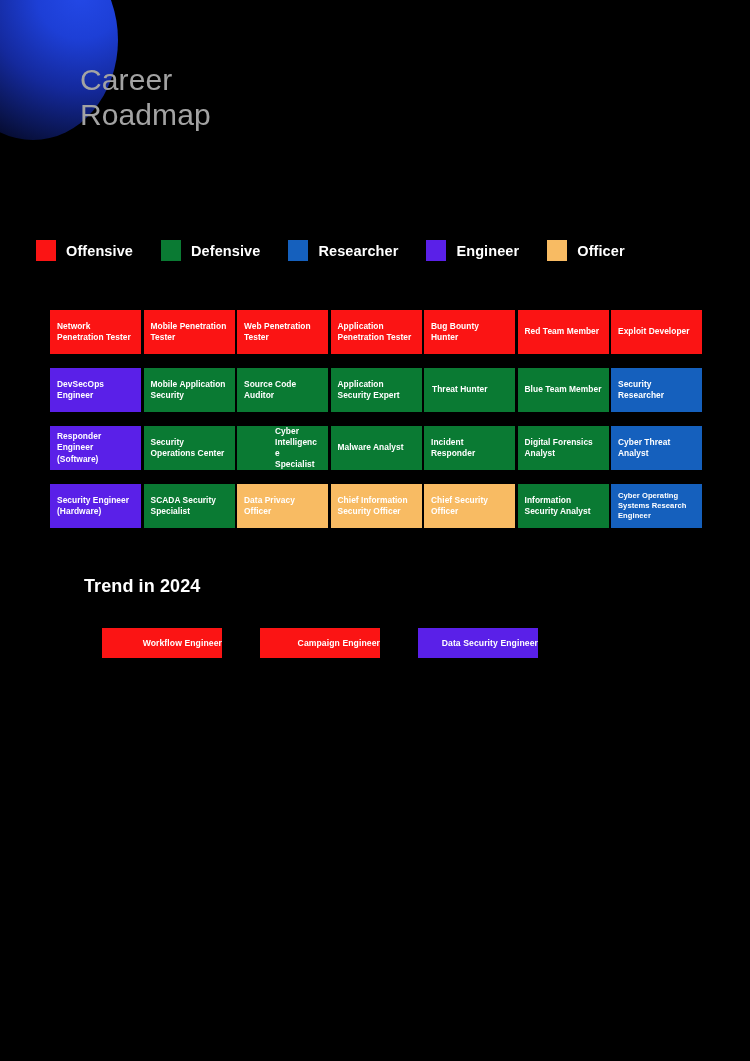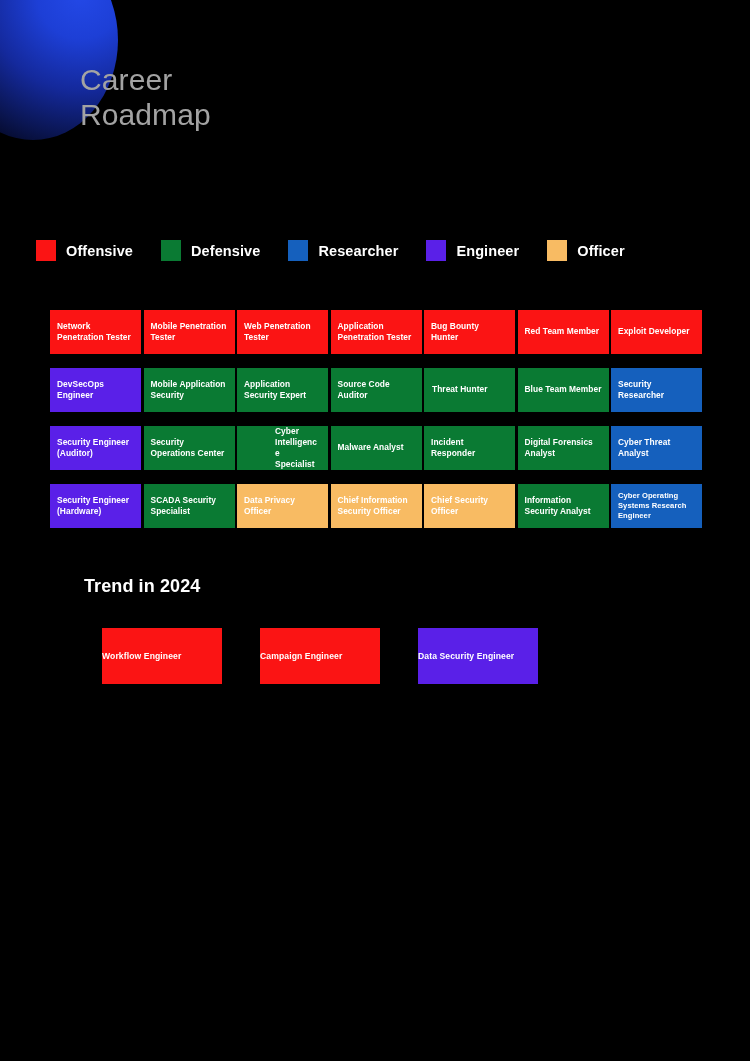--- a/index.html
+++ b/index.html
@@ -111,25 +111,25 @@
     font-weight:bold;
     color:#ffffff;
     letter-spacing:0.1px;
   }
   #trend-row {
     position:absolute;
     left:102px; top:628px;
     display:flex;
   }
   .trend-card {
-    width:120px; height:56px;
+    width:120px; height:30px;
     margin-right:38px;
     display:flex;
     align-items:center;
-    justify-content:flex-start;
+    justify-content:flex-end;
     text-align:center;
   }
   .trend-card:last-child { margin-right:0; }
   .trend-label {
     font-size:8.6px;
     font-weight:bold;
     color:#ffffff;
     letter-spacing:0.1px;
     line-height:1.2;
   }
@@ -191,36 +191,36 @@
       <div class="card" style="background: rgb(251, 20, 20);">
         <span class="card-label">Exploit Developer</span>
       </div>
       <div class="card" style="background: rgb(90, 32, 232);">
         <span class="card-label">DevSecOps Engineer</span>
       </div>
       <div class="card" style="background: rgb(10, 122, 51);">
         <span class="card-label">Mobile Application Security</span>
       </div>
       <div class="card" style="background: rgb(10, 122, 51);">
+        <span class="card-label">Source Code Auditor</span>
+      </div>
+      <div class="card" style="background: rgb(10, 122, 51);">
         <span class="card-label">Application Security Expert</span>
-      </div>
-      <div class="card" style="background: rgb(10, 122, 51);">
-        <span class="card-label">Source Code Auditor</span>
       </div>
       <div class="card" style="background: rgb(10, 122, 51); padding-left: 8px;">
         <span class="card-label">Threat Hunter</span>
       </div>
       <div class="card" style="background: rgb(10, 122, 51);">
         <span class="card-label">Blue Team Member</span>
       </div>
       <div class="card" style="background: rgb(21, 96, 189);">
         <span class="card-label">Security Researcher</span>
       </div>
       <div class="card" style="background: rgb(90, 32, 232);">
-        <span class="card-label">Security Engineer (Auditor)</span>
+        <span class="card-label">Responder Engineer (Software)</span>
       </div>
       <div class="card" style="background: rgb(10, 122, 51);">
         <span class="card-label">Security Operations Center</span>
       </div>
       <div class="card" style="background: rgb(10, 122, 51); padding-left: 38px;">
         <span class="card-label">Cyber Intelligence Specialist</span>
       </div>
       <div class="card" style="background: rgb(10, 122, 51);">
         <span class="card-label">Malware Analyst</span>
       </div>

